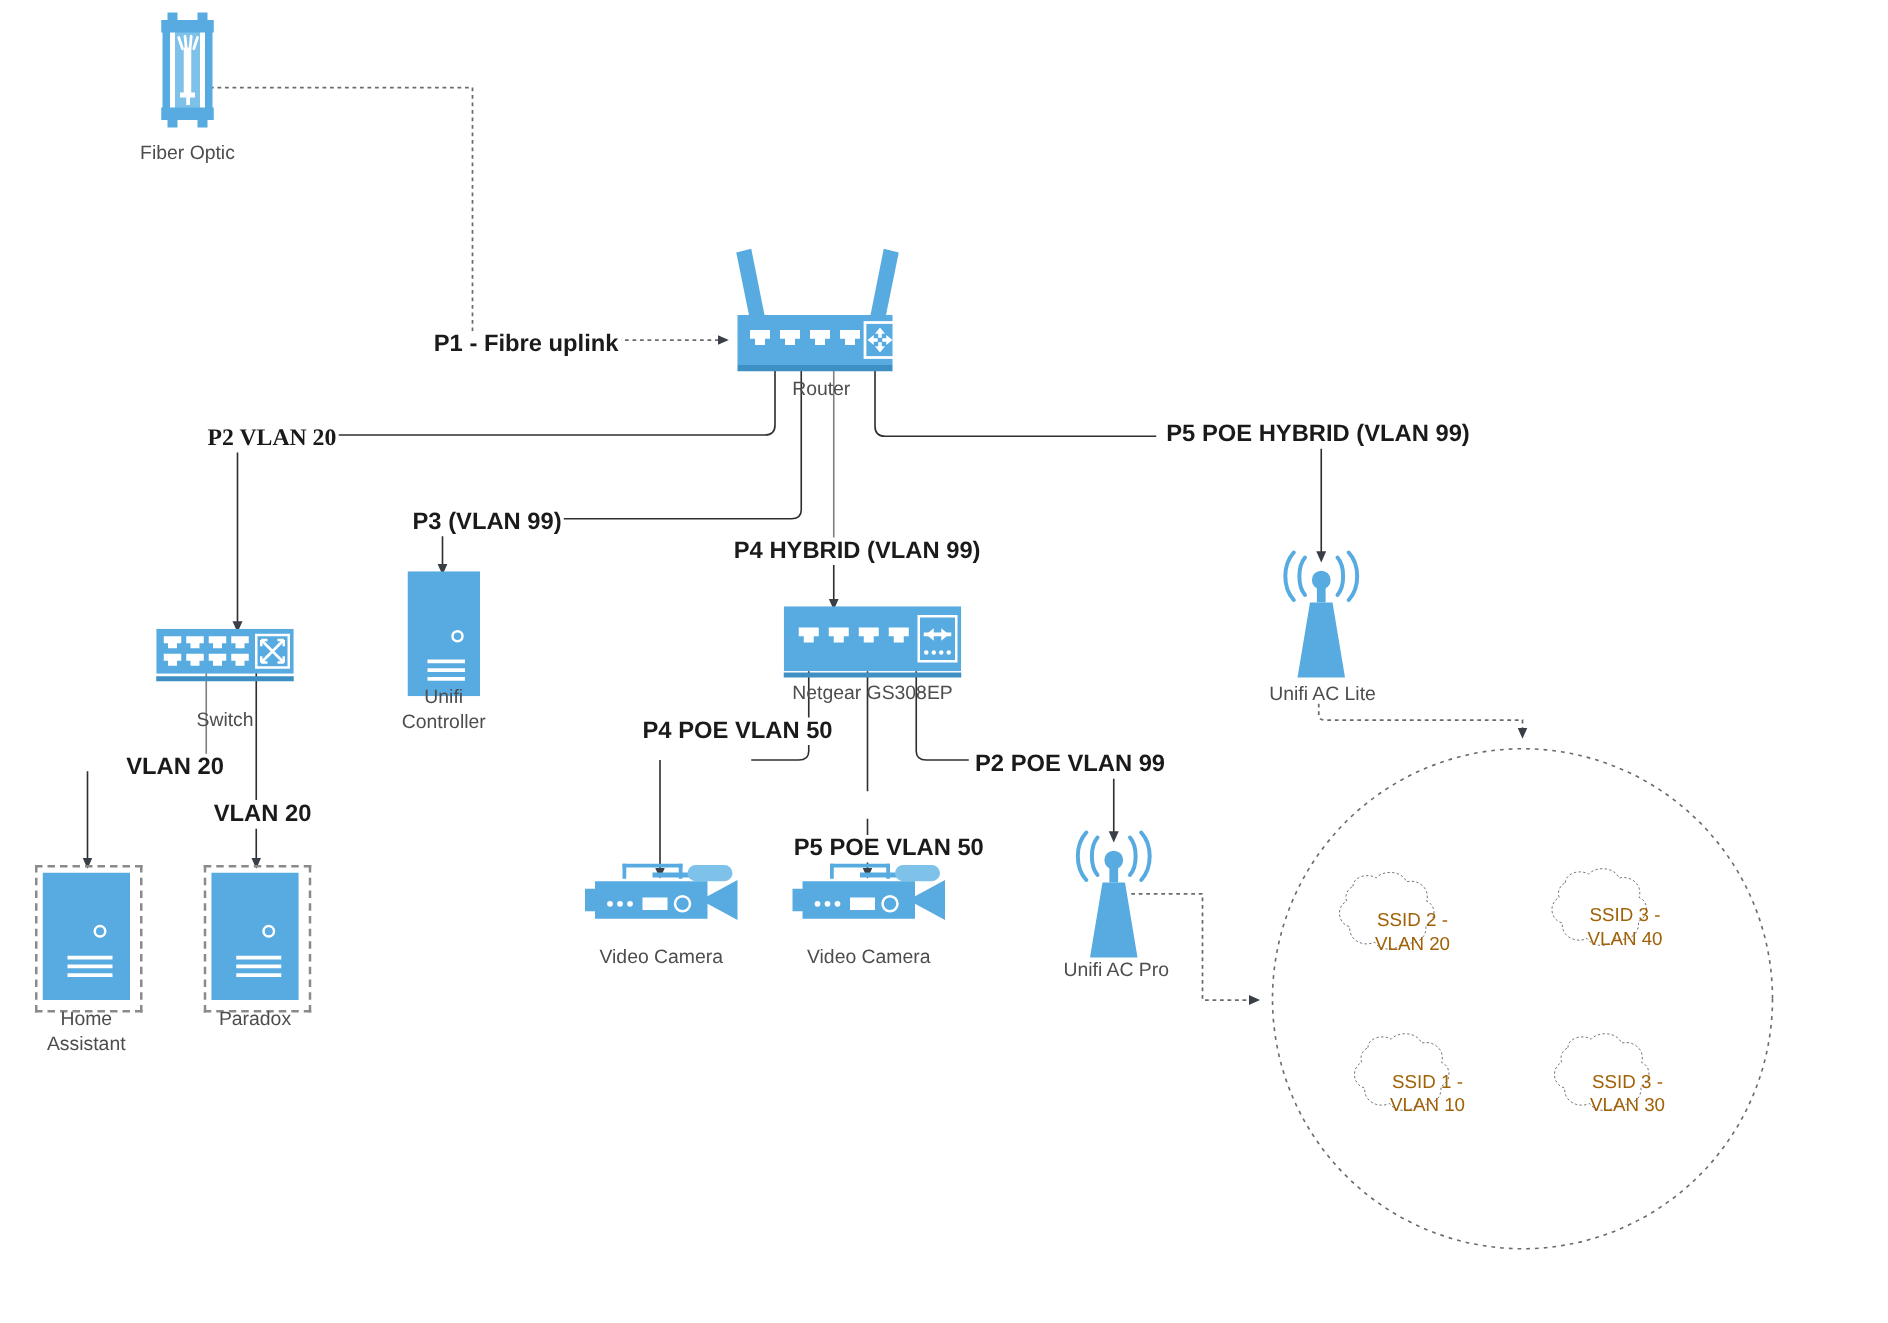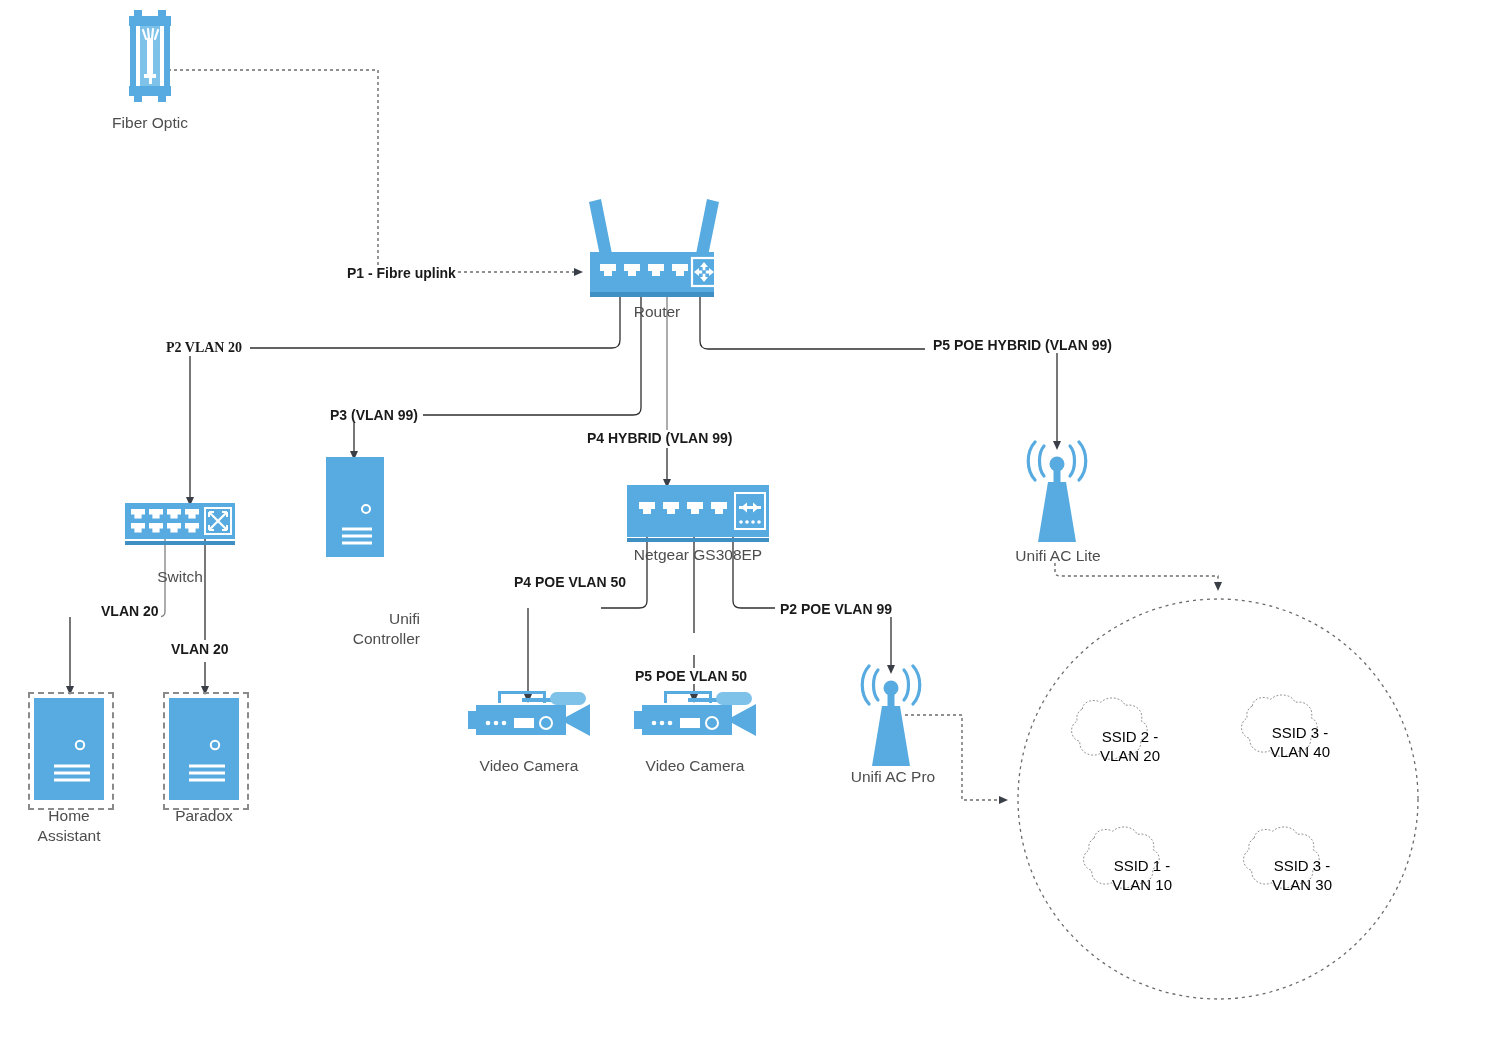--- a/index.html
+++ b/index.html
@@ -3,23 +3,23 @@
 <meta charset="utf-8">
 <style>
   html,body{margin:0;padding:0;background:#ffffff;}
   body{width:1510px;height:1058px;position:relative;overflow:hidden;
        font-family:"Liberation Sans","DejaVu Sans",sans-serif;}
   #canvas{position:absolute;left:0;top:0;width:1510px;height:1058px;}
   svg.wires{position:absolute;left:0;top:0;width:1510px;height:1058px;pointer-events:none;}
   .node{position:absolute;}
   .dev-label{position:absolute;color:#4D4D4D;font-size:15.5px;line-height:20px;
              text-align:center;white-space:pre-line;}
-  .edge-label{position:absolute;color:#1a1a1a;font-size:14px;font-weight:bold;
+  .edge-label{position:absolute;color:#1a1a1a;font-size:19px;font-weight:bold;
               white-space:nowrap;background:#ffffff;padding:0 2px;}
-  .cloud-label{position:absolute;color:#000000;font-size:15px;line-height:19px;
+  .cloud-label{position:absolute;color:#a16207;font-size:15px;line-height:19px;
                text-align:center;white-space:pre-line;width:120px;}
   .selbox{position:absolute;border:2px dashed #8a8a8a;}
 </style>
 </head>
 <body>
 
 <div id="canvas">
 
   <svg class="wires" viewBox="0 0 1510 1058" xmlns="http://www.w3.org/2000/svg">
     <defs>
@@ -180,21 +180,21 @@
     <svg width="58" height="100" viewBox="0 0 58 100" xmlns="http://www.w3.org/2000/svg">
       <rect x="0" y="0" width="58" height="100" fill="#57ABE0"></rect>
       <circle cx="40" cy="52" r="4" fill="none" stroke="#ffffff" stroke-width="2"></circle>
       <g stroke="#ffffff" stroke-width="3" fill="none">
         <line x1="16" y1="72" x2="46" y2="72"></line>
         <line x1="16" y1="79" x2="46" y2="79"></line>
         <line x1="16" y1="86" x2="46" y2="86"></line>
       </g>
     </svg>
   </div>
-  <div class="dev-label" style="left:290px;top:609px;width:130px;text-align:right;">Unifi
+  <div class="dev-label" style="left:290px;top:548px;width:130px;">Unifi
 Controller</div>
 
   <div class="node" style="left:627px;top:485px;width:142px;height:52px;">
     <svg width="142" height="52" viewBox="0 0 142 52" xmlns="http://www.w3.org/2000/svg">
       <rect x="0" y="0" width="142" height="52" fill="#57ABE0"></rect>
       <g fill="#ffffff">
         <path d="M12,17 h16 v7 h-4 v5 h-8 v-5 h-4 z"></path>
         <path d="M36,17 h16 v7 h-4 v5 h-8 v-5 h-4 z"></path>
         <path d="M60,17 h16 v7 h-4 v5 h-8 v-5 h-4 z"></path>
         <path d="M84,17 h16 v7 h-4 v5 h-8 v-5 h-4 z"></path>

